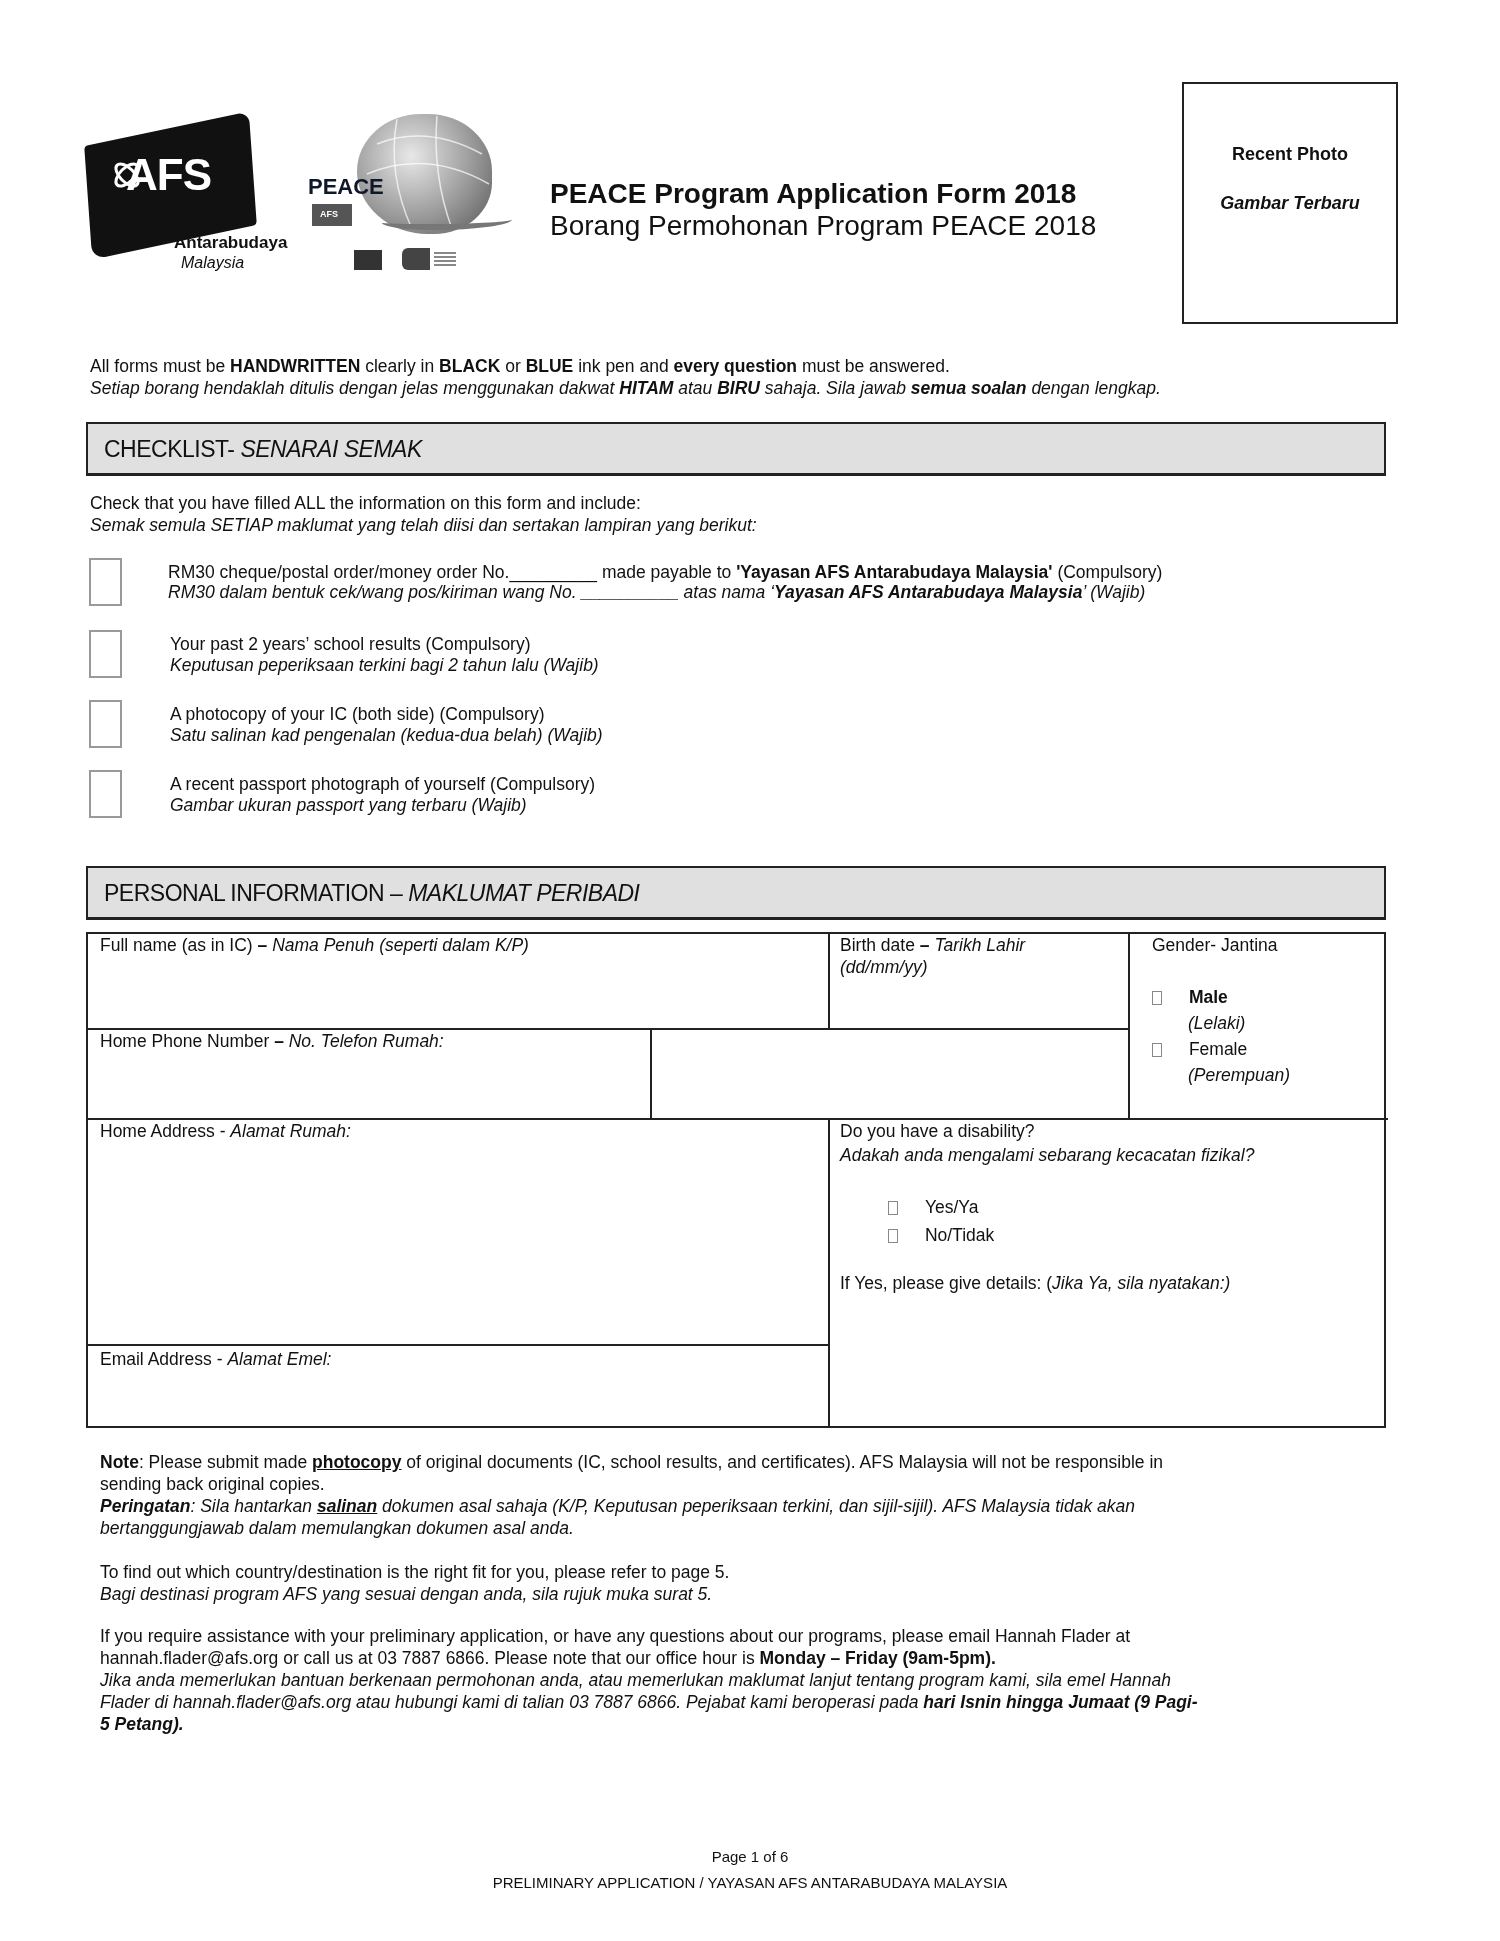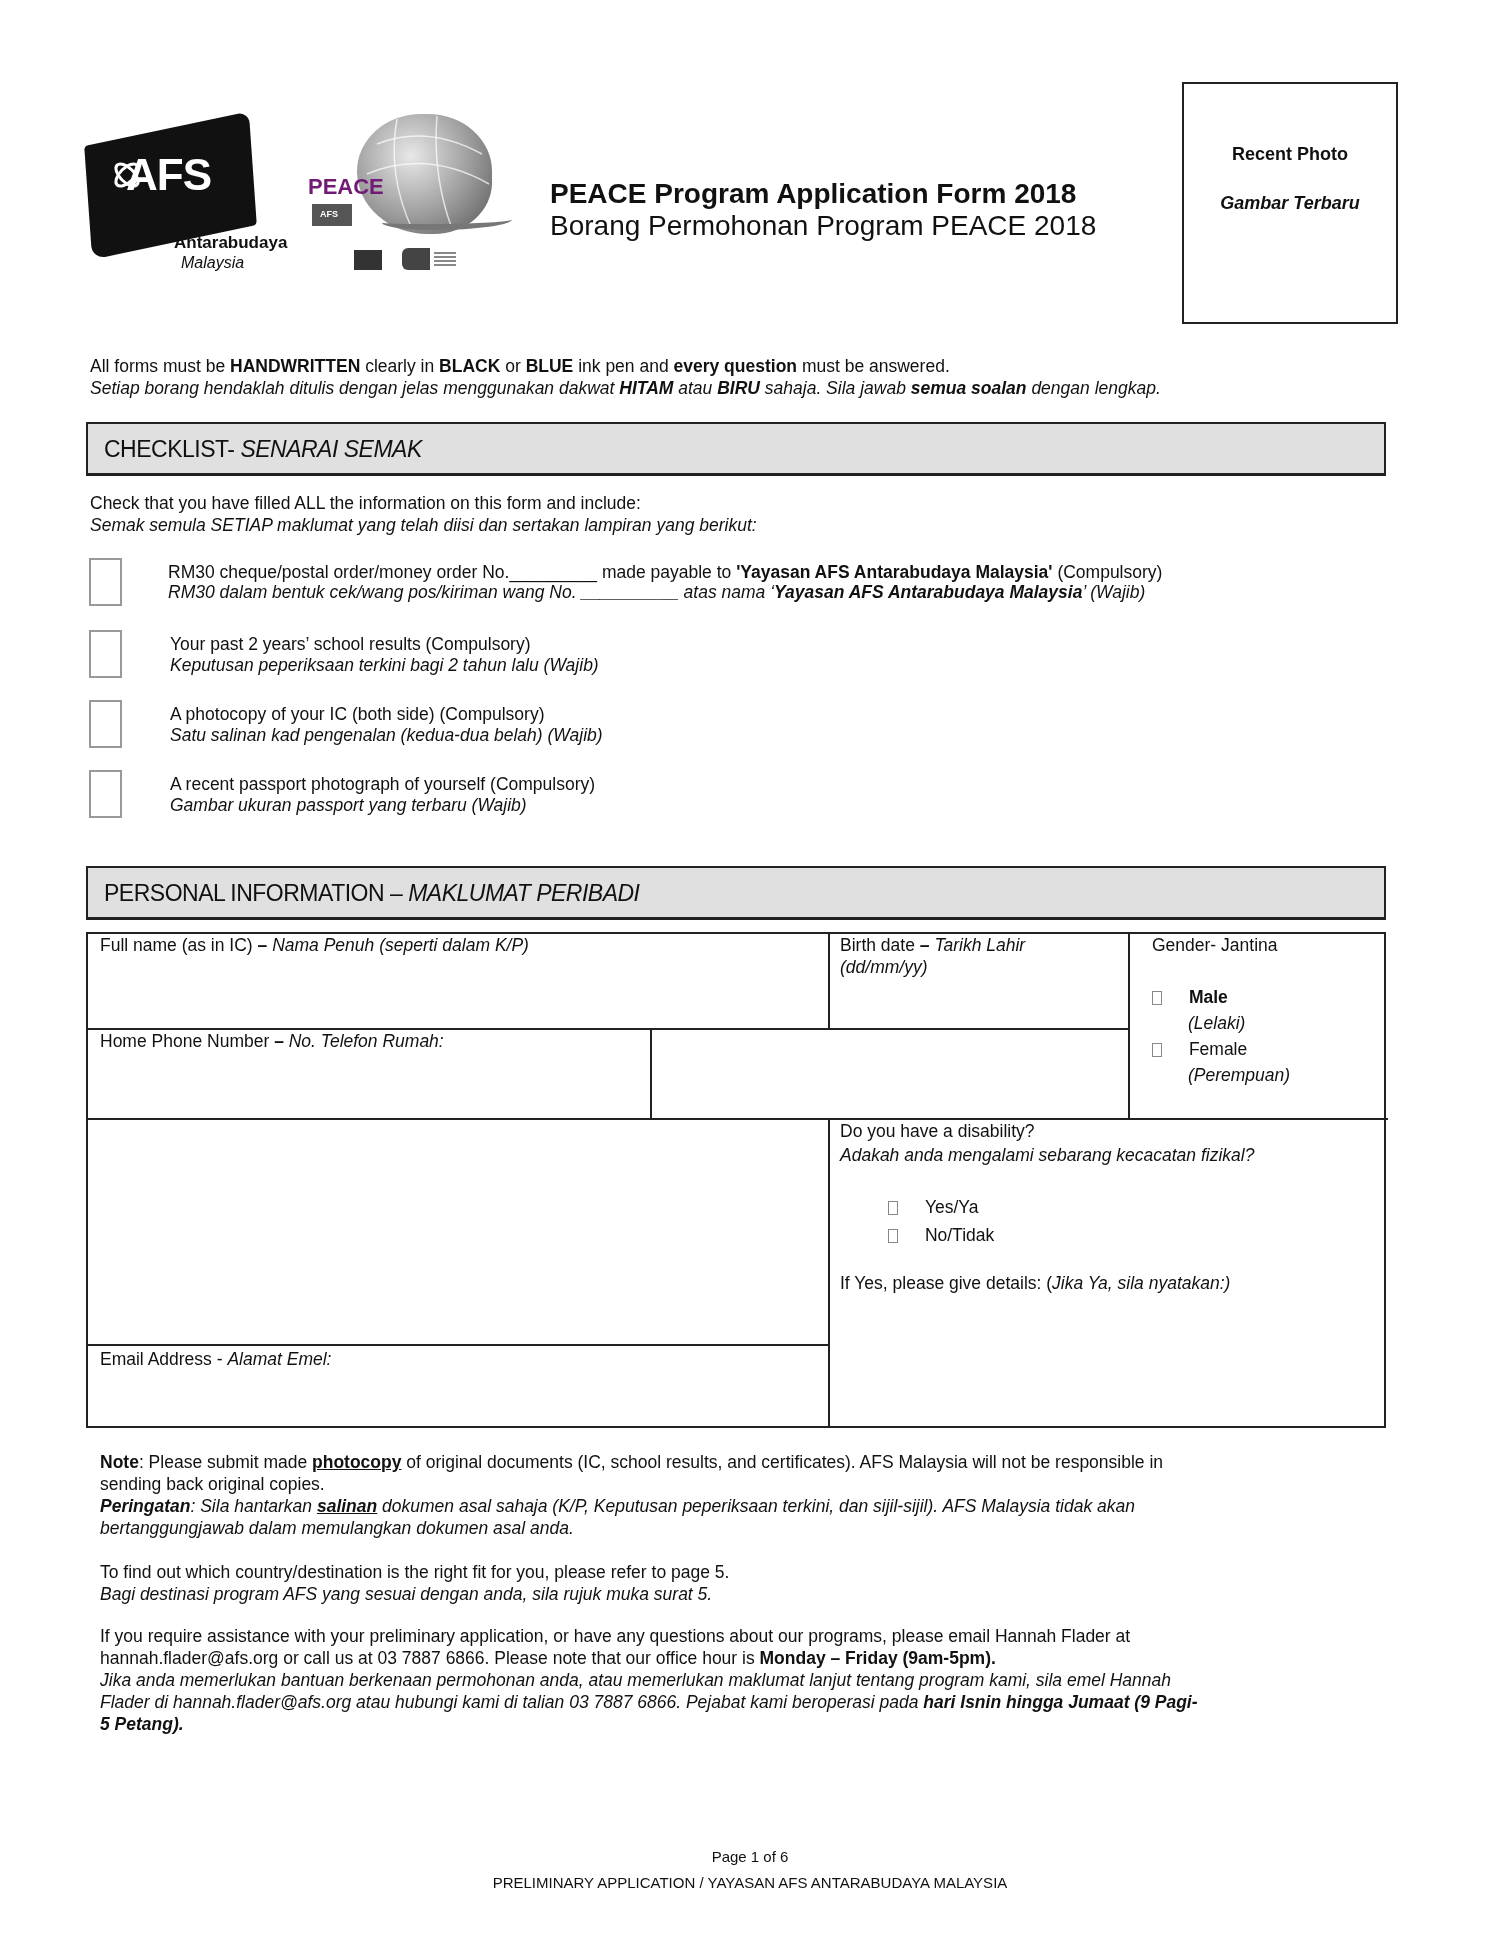--- a/index.html
+++ b/index.html
@@ -23,21 +23,21 @@
   .afs-org2 { position: absolute; left: 93px; top: 126px; font-style: italic; font-size: 16px; }
   .peace-logo { left: 302px; top: 112px; width: 215px; height: 165px; }
   .globe {
     position: absolute; left: 55px; top: 2px; width: 135px; height: 120px;
     border-radius: 50% 50% 45% 55%;
     background: radial-gradient(circle at 40% 35%, #e8e8e8 0%, #9a9a9a 55%, #555 100%);
   }
   .globe-lines { position: absolute; left: 55px; top: 2px; }
   .peace-word {
     position: absolute; left: 6px; top: 62px; font-weight: bold; font-size: 22px;
-    color: #701a75; letter-spacing: 0;
+    color: #0f172a; letter-spacing: 0;
   }
   .swoosh {
     position: absolute; left: 80px; top: 100px; width: 130px; height: 18px;
     border-bottom: 6px solid #777; border-radius: 0 0 60% 40%;
   }
   .mini-flag {
     position: absolute; left: 10px; top: 92px; width: 40px; height: 22px; background: #555;
     color: #fff; font-size: 9px; font-weight: bold; padding: 5px 0 0 8px;
   }
   .partner1 { position: absolute; left: 52px; top: 138px; width: 28px; height: 20px; background: #333; }
@@ -192,20 +192,23 @@
     <span class="cb-small"></span>
     <span style="margin-left:22px;">Female</span>
   </div>
   <div class="cell-label it" style="left:1100px; top:130px;">(Perempuan)</div>
 
   <div class="cell-label" style="left:12px; top:96px; width:540px; height:86px;">
     <span>Home Phone Number </span><span class="b">–</span><span class="it"> No. Telefon Rumah:</span>
   </div>
 
 
+  <div class="cell-label" style="left:12px; top:186px; width:720px; height:220px;">
+    <span>Home Address - </span><span class="it">Alamat Rumah:</span>
+  </div>
 
   <div class="cell-label" style="left:12px; top:414px; width:720px; height:76px;">
     <span>Email Address - </span><span class="it">Alamat Emel:</span>
   </div>
 
   <div class="cell-label" style="left:752px; top:186px;">Do you have a disability?</div>
   <div class="cell-label it" style="left:752px; top:210px;">Adakah anda mengalami sebarang kecacatan fizikal?</div>
   <div class="cell-label" style="left:800px; top:262px;">
     <span class="cb-small"></span>
     <span style="margin-left:22px;">Yes/Ya</span>

